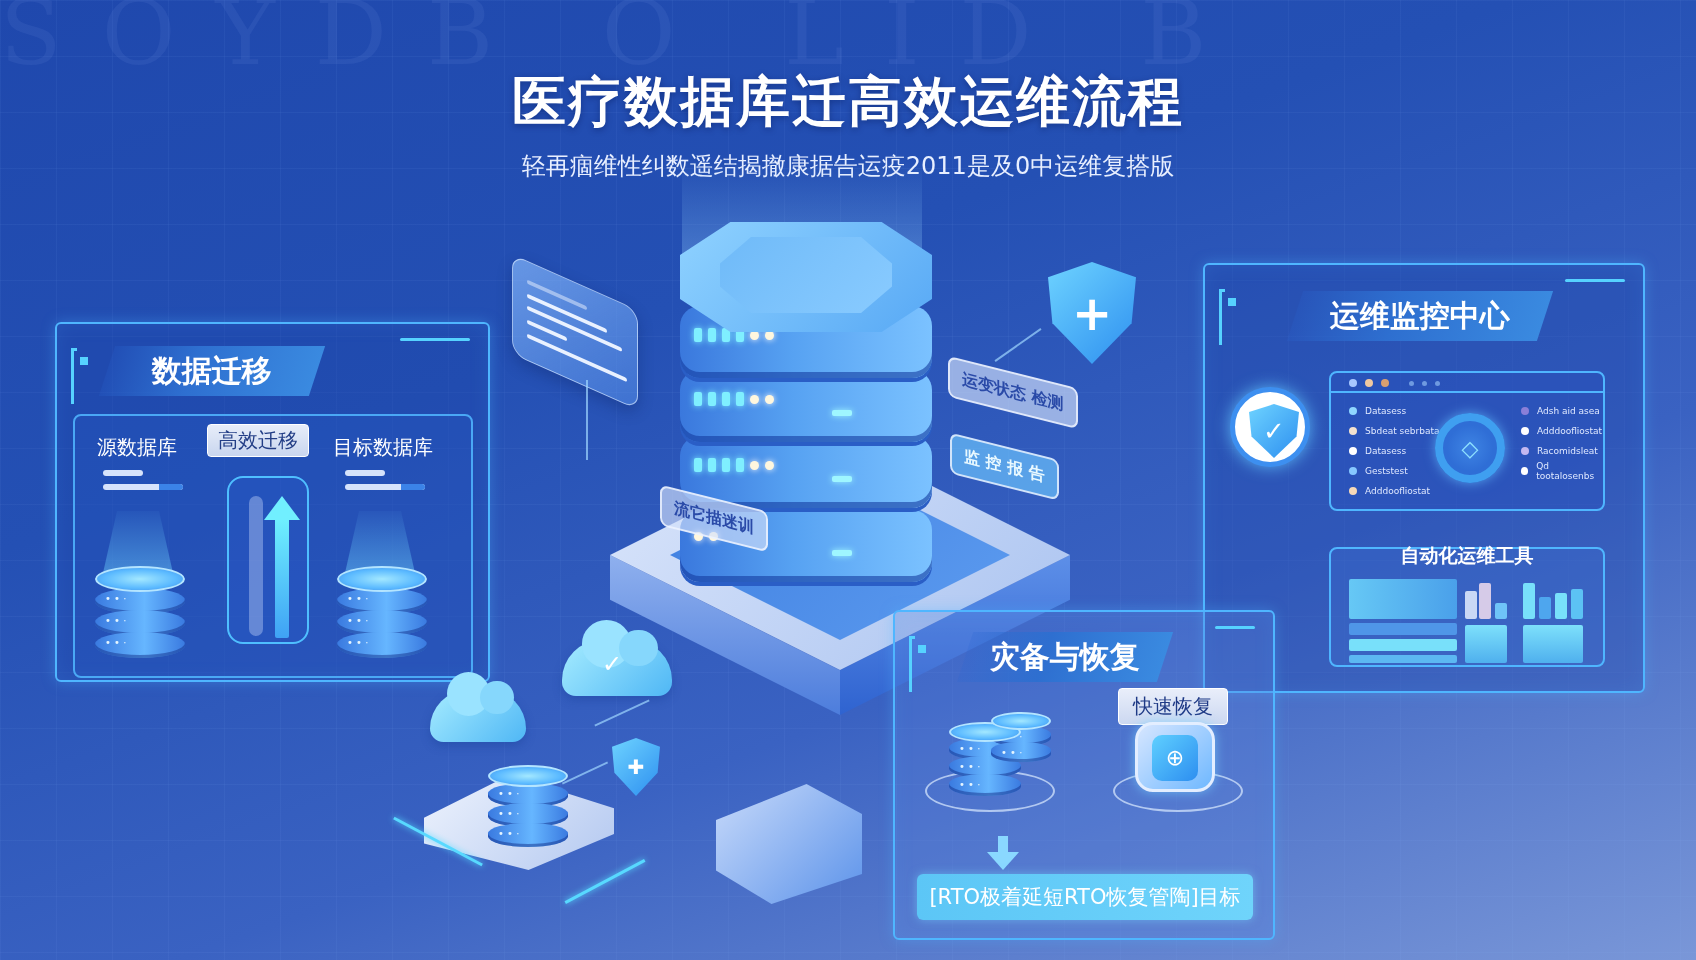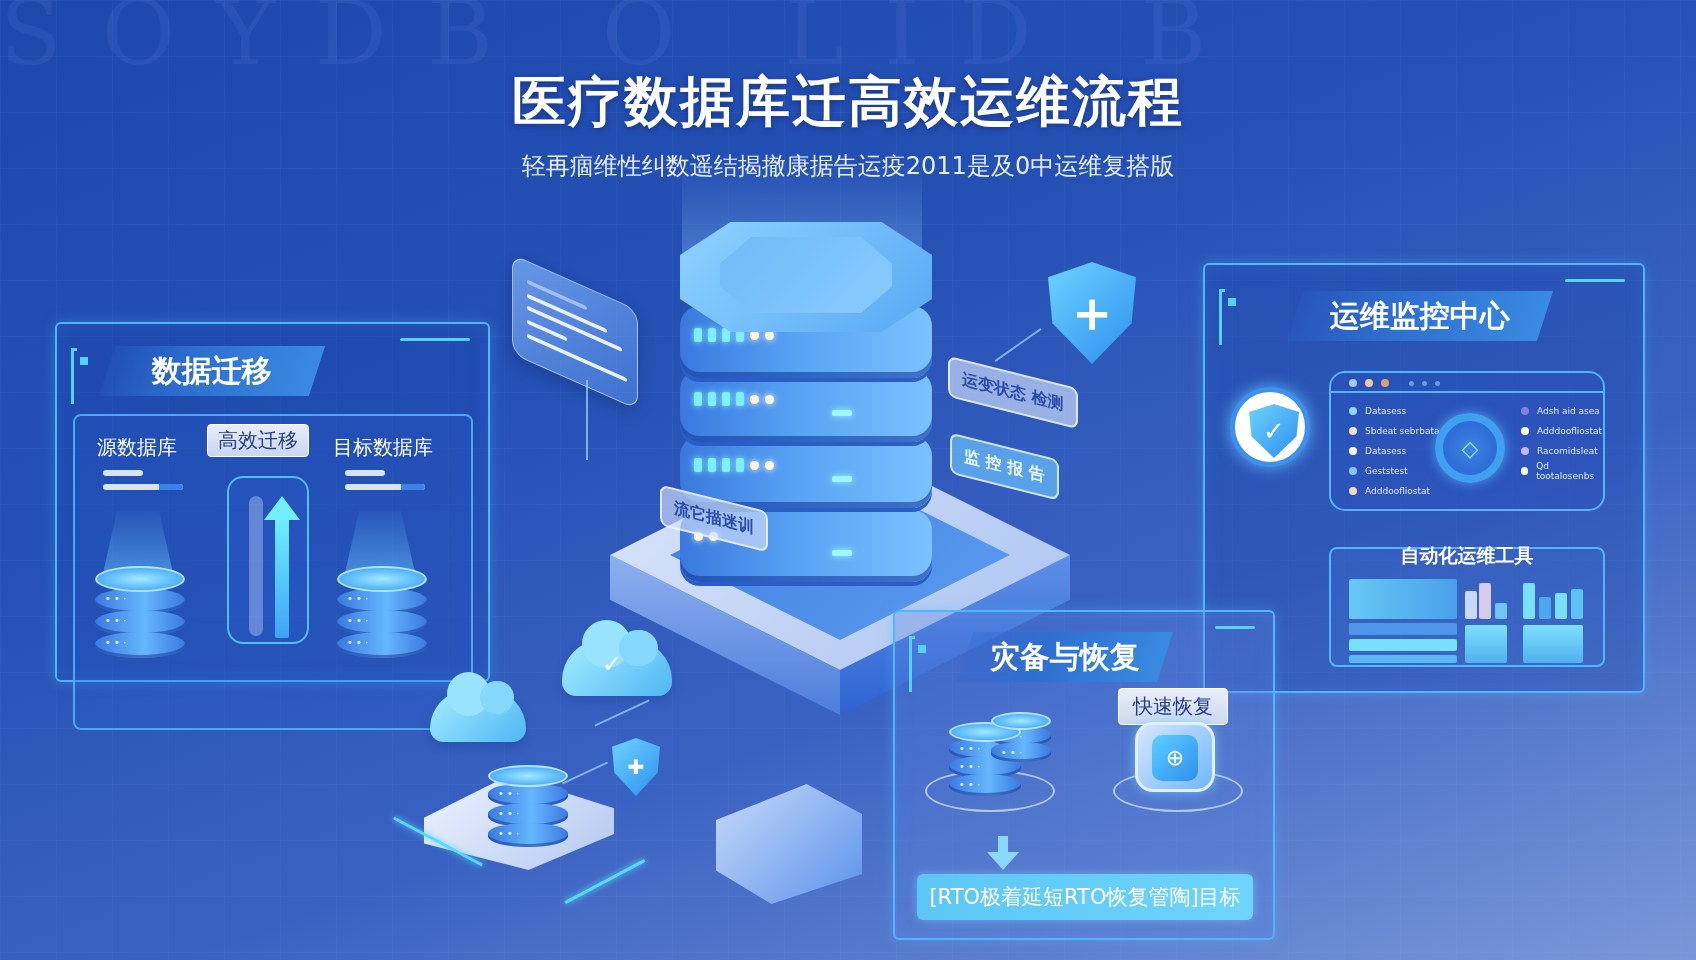--- a/index.html
+++ b/index.html
@@ -175,21 +175,21 @@
   .shield {
     position: absolute;
     background: linear-gradient(135deg, #6ed3ff, #2d8ff0);
     clip-path: polygon(50% 0, 100% 15%, 95% 60%, 50% 100%, 5% 60%, 0 15%);
     display: flex; align-items: center; justify-content: center;
     color: #fff; font-weight: bold;
   }
   .conn-line { position: absolute; background: rgba(160,215,255,0.7); }
   
   .window {
-    position: absolute; border: 2px solid #4fb6ff; border-radius: 16px;
+    position: absolute; border: 2px solid #4fb6ff; border-radius: 8px;
     background: rgba(40,80,190,0.4);
   }
   .window-dots { position: absolute; left: 18px; top: 6px; display: flex; gap: 8px; }
   .window-dots span { width: 8px; height: 8px; border-radius: 50%; }
   .win-list { position: absolute; font-size: 9px; color: #dfe8ff; }
   .win-list div { display: flex; align-items: center; gap: 8px; height: 20px; }
   .win-list div span.dot { width: 8px; height: 8px; border-radius: 50%; }
   .radar {
     position: absolute; width: 70px; height: 70px; border-radius: 50%;
     border: 8px solid #3f9ff0;
@@ -329,21 +329,21 @@
 <div class="shield" style="left:1048px; top:262px; width:88px; height:102px; font-size:48px;">+</div>
 <div class="conn-line" style="left:990px; top:344px; width:56px; height:2px; transform: rotate(-35deg);"></div>
 
 <div class="panel" style="left:55px; top:322px; width:435px; height:360px;">
   <div class="panel-corner"></div>
   <div class="panel-topline"></div>
   <div class="panel-header" style="left:50px; top:22px; width:210px;">
     <span>数据迁移</span>
   </div>
 
-  <div class="inner-box" style="left:16px; top:90px; width:400px; height:316px;">
+  <div class="inner-box" style="left:16px; top:90px; width:400px; height:264px;">
     <div class="db-label" style="left:22px; top:18px;">源数据库</div>
     <div class="tag-chip" style="left:132px; top:8px;">高效迁移</div>
     <div class="db-label" style="left:258px; top:18px;">目标数据库</div>
 
     <div class="bar-group" style="left:28px; top:54px;">
       <div class="bar-row" style="width:40px;"></div>
       <div class="bar-row">
           <div class="fill-blue" style="width:24px;"></div>
         </div>
     </div>

